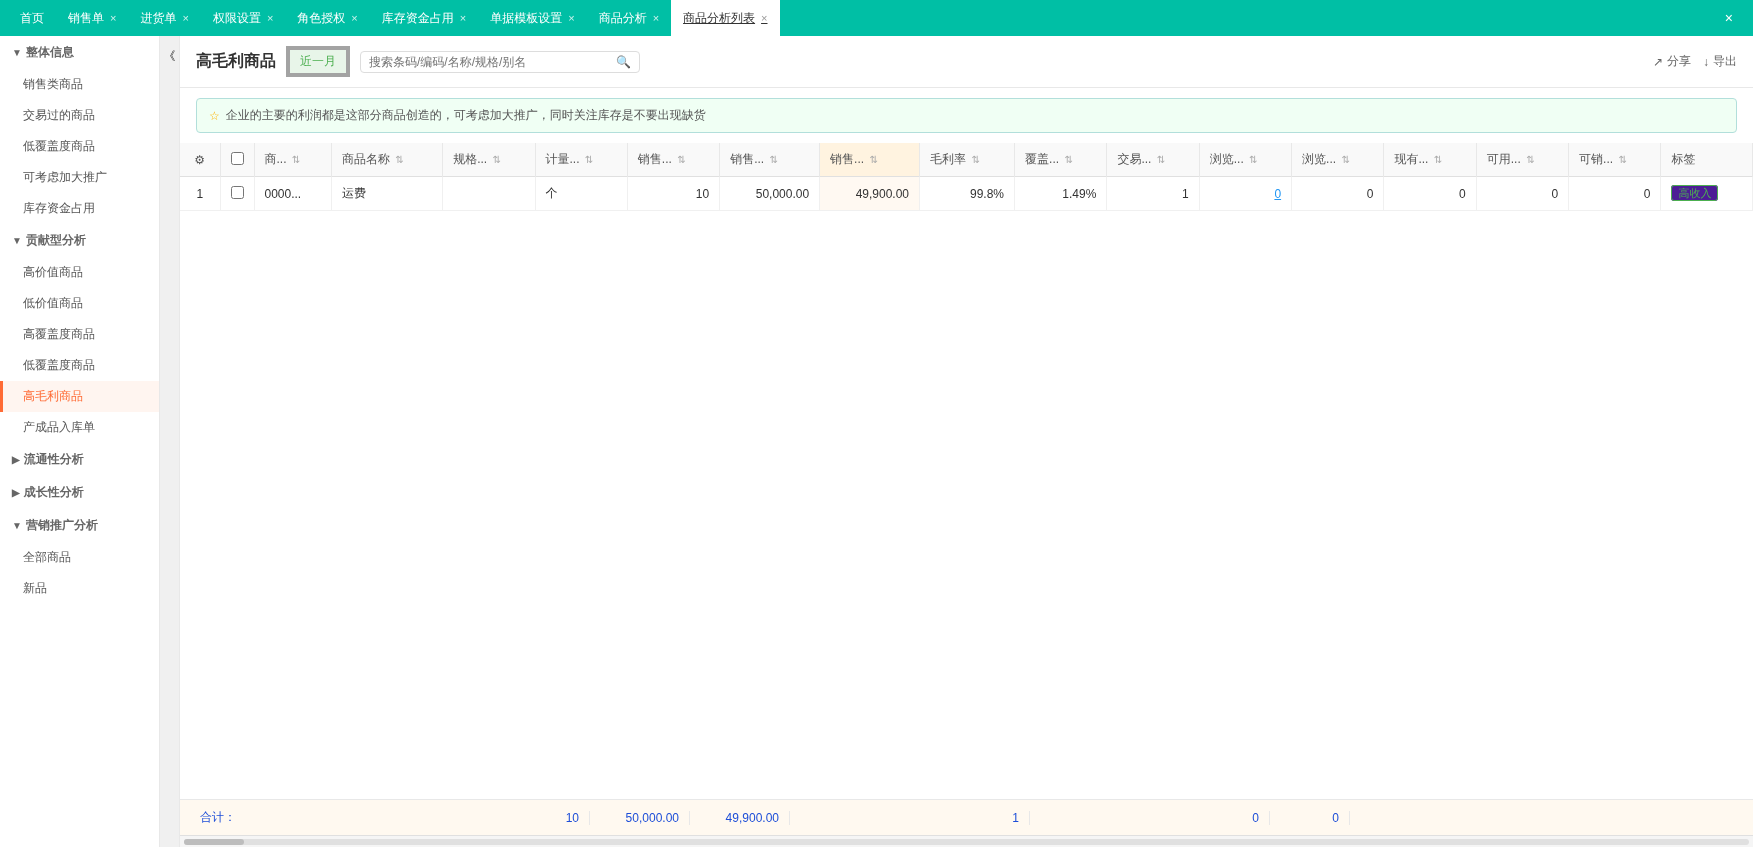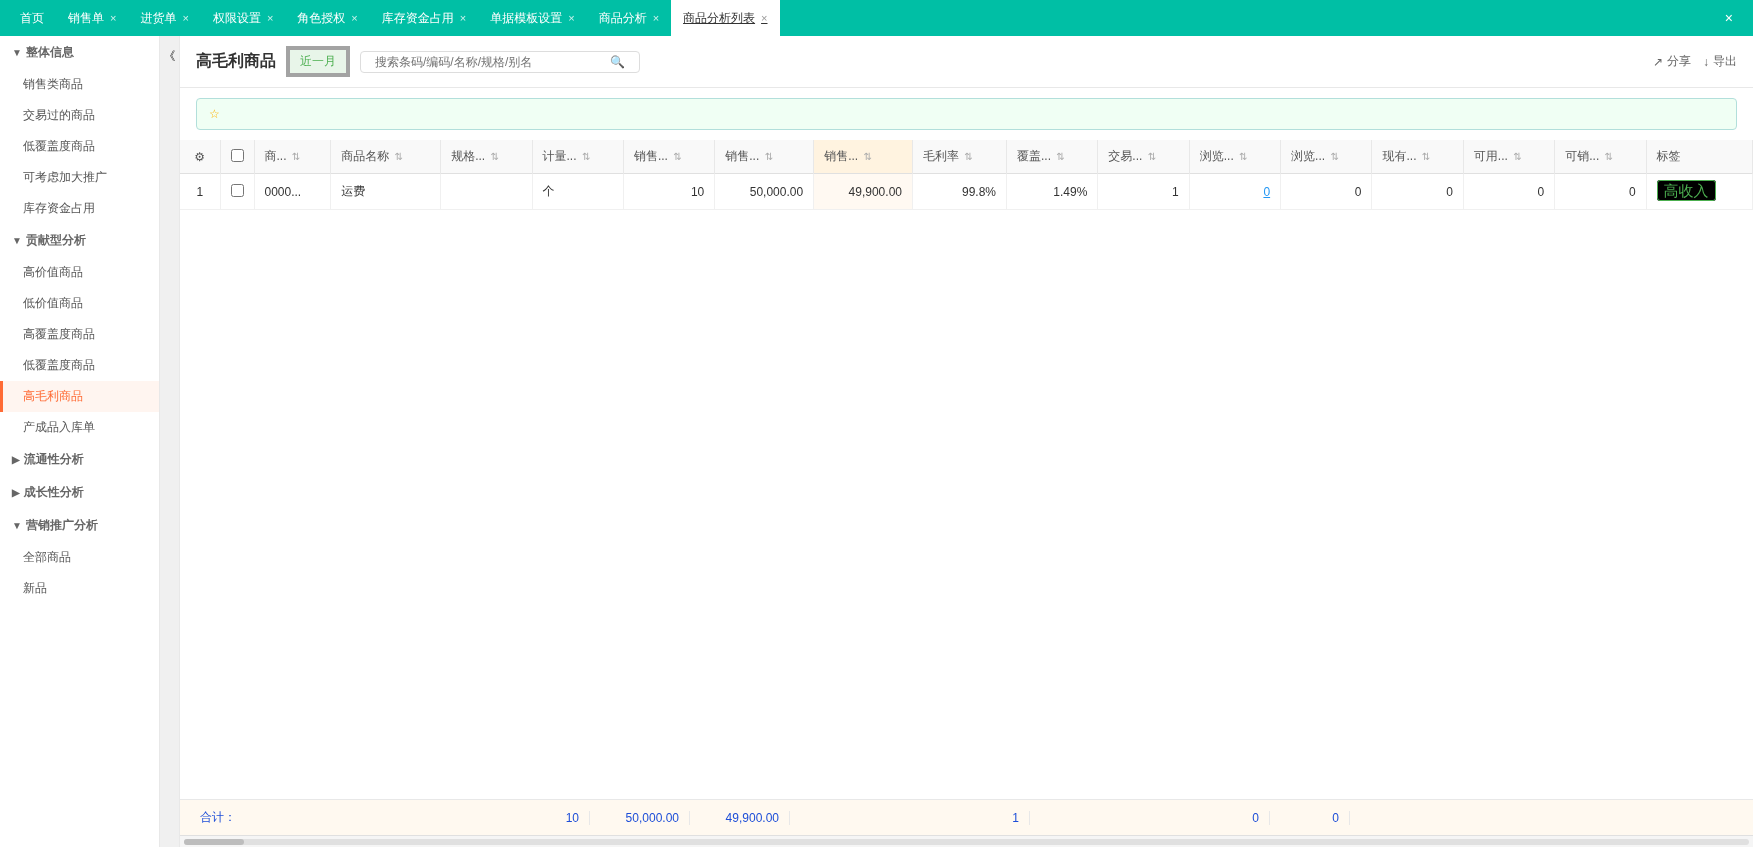--- a/index.html
+++ b/index.html
@@ -103,21 +103,21 @@
       border-radius: 0;
       padding: 3px 10px;
       cursor: pointer;
       font-size: 12px;
     }
     .search-box {
       display: flex;
       align-items: center;
       border: 1px solid #ddd;
       border-radius: 4px;
-      padding: 3px 14px;
+      padding: 3px 8px;
       flex: 1;
       max-width: 280px;
     }
     .search-box input {
       border: none;
       outline: none;
       flex: 1;
       font-size: 12px;
       color: #999;
     }
@@ -188,26 +188,26 @@
     thead th .sort-icon { color: #aaa; margin-left: 2px; font-size: 10px; }
     tbody tr { border-bottom: 1px solid #f0f0f0; }
     tbody td {
       padding: 8px 10px;
       color: #333;
       border-right: 1px solid #f0f0f0;
       white-space: nowrap;
       font-size: 12px;
     }
     .tag-badge {
-      background: #000000;
+      background: #4c1d95;
       color: #4caf50;
       border: 1px solid #4caf50;
       border-radius: 3px;
       padding: 1px 6px;
-      font-size: 15px;
+      font-size: 11px;
     }
     .link-0 { color: #2196f3; cursor: pointer; text-decoration: underline; }
 
     
     .footer-total {
       background: #fff9f0;
       border-top: 1px solid #e8e8e8;
       display: flex;
       align-items: center;
       padding: 8px 10px;
@@ -376,20 +376,21 @@
         </div>
         <div class="action-btn">
           <span>↓</span>
           <span>导出</span>
         </div>
       </div>
     </div>
 
     <div class="info-banner">
       <span class="info-icon">☆</span>
+      <span>企业的主要的利润都是这部分商品创造的，可考虑加大推广，同时关注库存是不要出现缺货</span>
     </div>
 
     <div class="table-container">
       <table>
         <thead>
           <tr>
             <th style="width:40px;text-align:center;">
               <span>⚙</span>
             </th>
             <th style="width:30px;text-align:center;">

